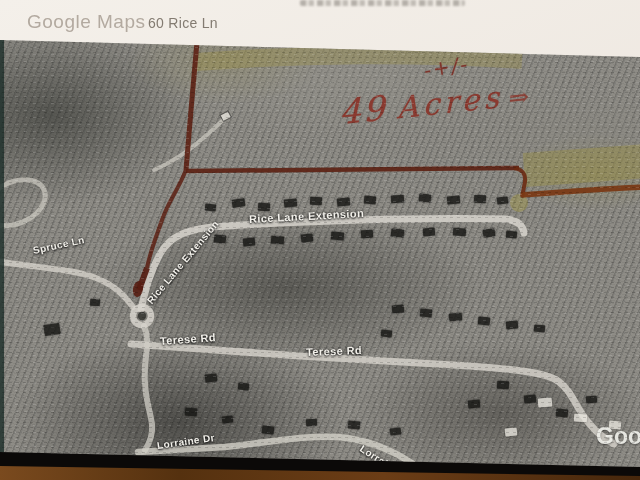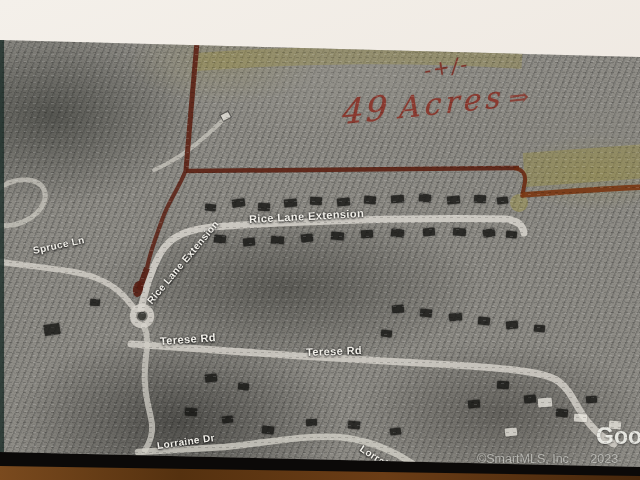--- a/index.html
+++ b/index.html
@@ -189,20 +189,21 @@
       </div>
 
     <div class="edge-strip"></div>
 
     <div class="hand hand-pm">-+/-</div>
     <div class="hand hand-acres">
       <span class="num">49</span><span>Acres</span><span class="arrow">⇒</span>
     </div>
 
     <div class="wm-goo">Goo</div>
-    <div class="wm-copy">
-      <span>©SmartMLS, Inc.</span>
-      <span>2023</span>
-    </div>
   </div>
 
+  <div class="header">
+    <div class="print-artifact"></div>
+    <div class="logo">Google Maps</div>
+    <div class="address">60 Rice Ln</div>
+  </div>
 
 </div>
 
 </body></html>

